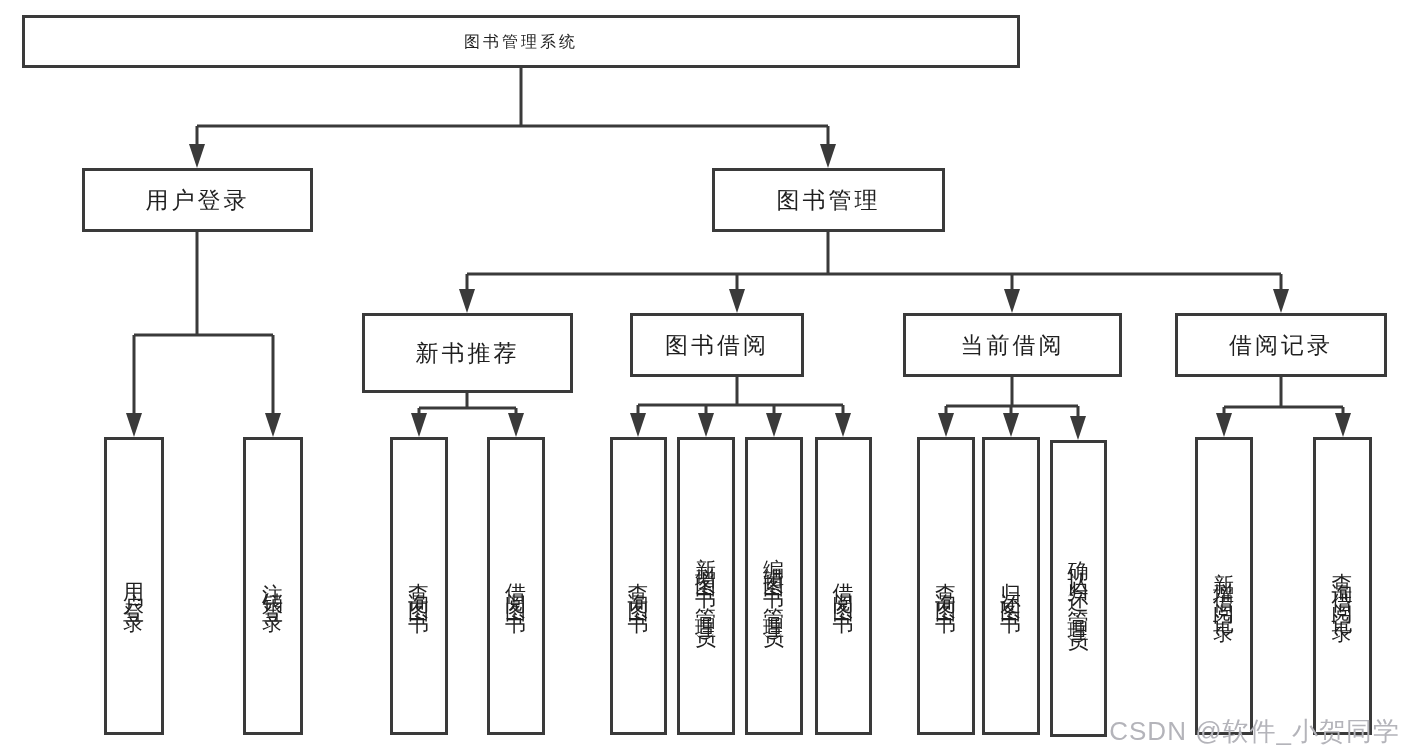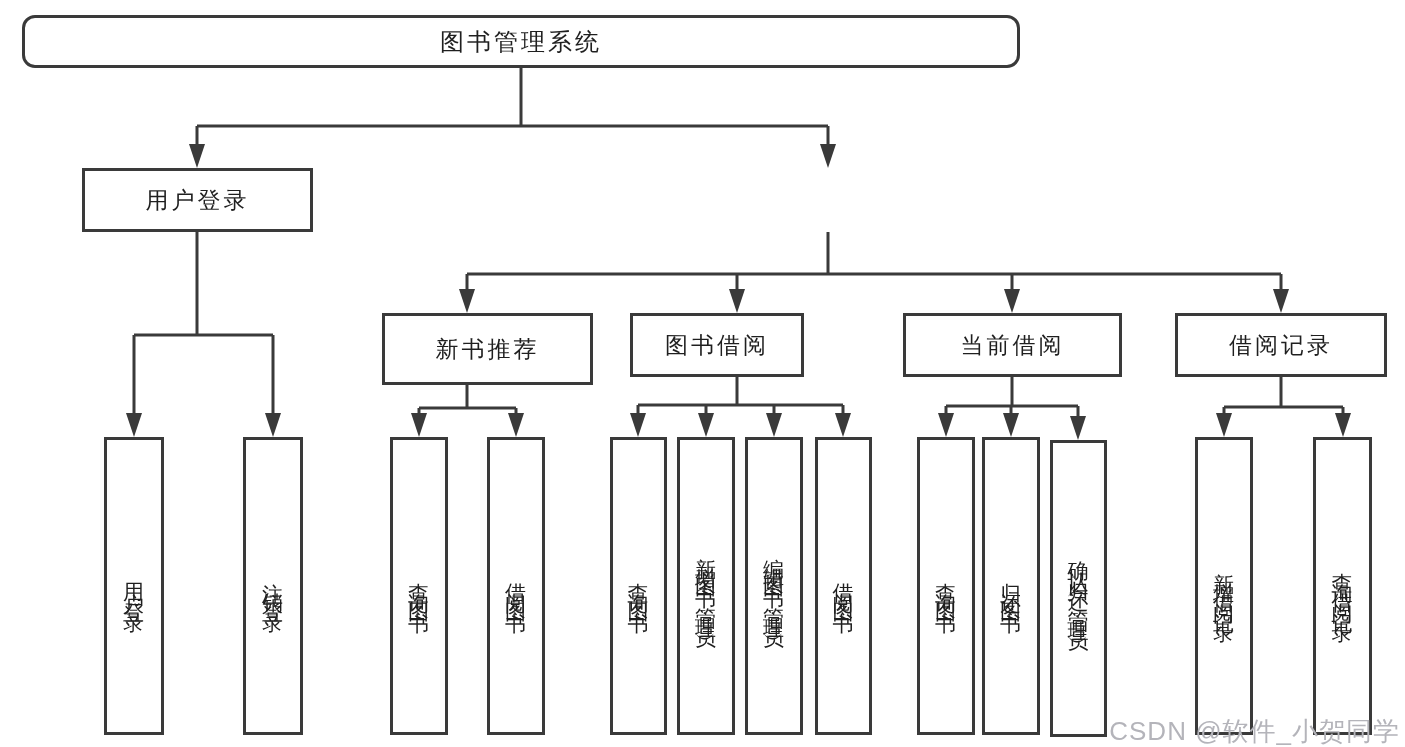--- a/index.html
+++ b/index.html
@@ -22,34 +22,34 @@
   .box{
     position:absolute;
     box-sizing:border-box;
     border:3px solid var(--line);
     background:var(--background);
     color:var(--text);
     display:flex;align-items:center;justify-content:center;
     text-align:center;
   }
   .h{font-size:23px;letter-spacing:3px;line-height:1;}
-  .title{font-size:24px;letter-spacing:3px;border-radius:13px;}
+  .title{font-size:16px;letter-spacing:3px;}
   .v{
     writing-mode:vertical-rl;
     font-size:21px;
     letter-spacing:10px;
     line-height:1;
   }
   
   #root{left:22px;top:15px;width:998px;height:53px;}
   
   #user-login{left:82px;top:168px;width:231px;height:64px;}
   #book-mgmt{left:712px;top:168px;width:233px;height:64px;}
   
-  #new-book-rec{left:382px;top:313px;width:211px;height:72px;}
+  #new-book-rec{left:362px;top:313px;width:211px;height:80px;}
   #book-borrow{left:630px;top:313px;width:174px;height:64px;}
   #current-borrow{left:903px;top:313px;width:219px;height:64px;}
   #borrow-records{left:1175px;top:313px;width:212px;height:64px;}
   
   .leaf{top:437px;height:298px;}
   #lf-user-login{left:104px;width:60px;}
   #lf-logout{left:243px;width:60px;}
   #lf-query-1{left:390px;width:58px;}
   #lf-borrow-1{left:487px;width:58px;}
   #lf-query-2{left:610px;width:57px;}
@@ -122,20 +122,21 @@
     <g>
       <path d="M1281 377 V407 M1224 407 H1343 M1224 407 V414 M1343 407 V414"></path>
       <polygon points="1216,413 1232,413 1224,437"></polygon>
       <polygon points="1335,413 1351,413 1343,437"></polygon>
     </g>
   </svg>
 
   <div class="box h title" id="root">图书管理系统</div>
 
   <div class="box h" id="user-login">用户登录</div>
+  <div class="box h" id="book-mgmt">图书管理</div>
 
   <div class="box h" id="new-book-rec">新书推荐</div>
   <div class="box h" id="book-borrow">图书借阅</div>
   <div class="box h" id="current-borrow">当前借阅</div>
   <div class="box h" id="borrow-records">借阅记录</div>
 
   <div class="box v leaf" id="lf-user-login">用户登录</div>
   <div class="box v leaf" id="lf-logout">注销登录</div>
   <div class="box v leaf" id="lf-query-1">查询图书</div>
   <div class="box v leaf" id="lf-borrow-1">借阅图书</div>

